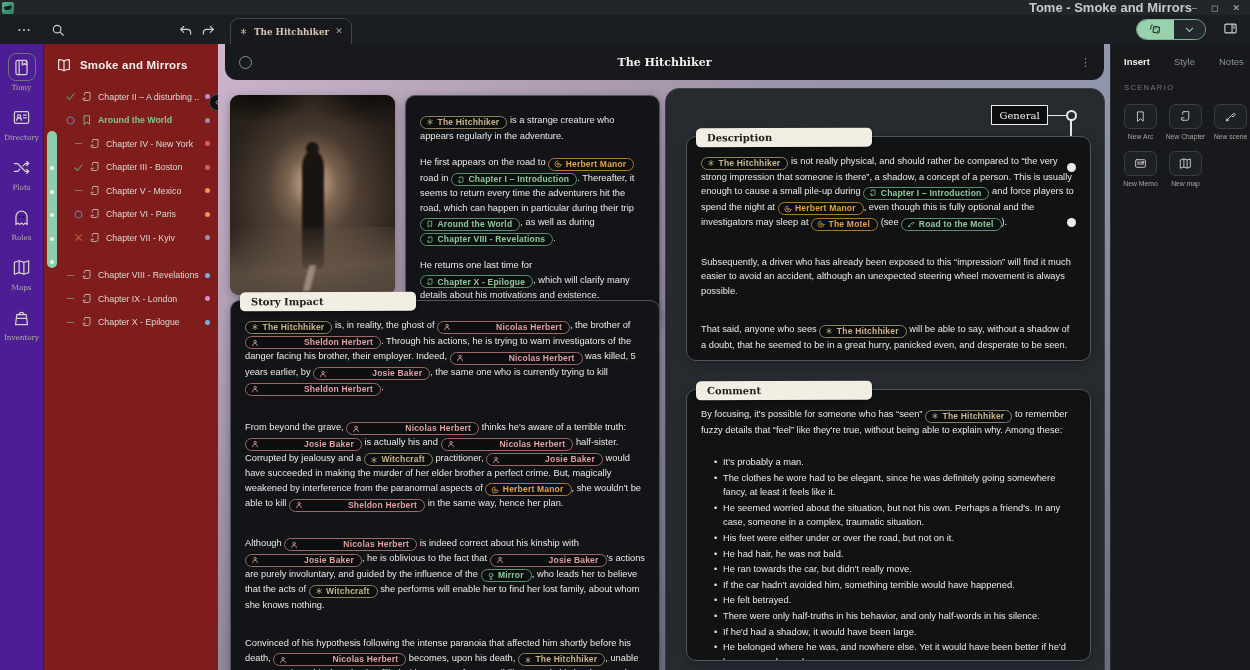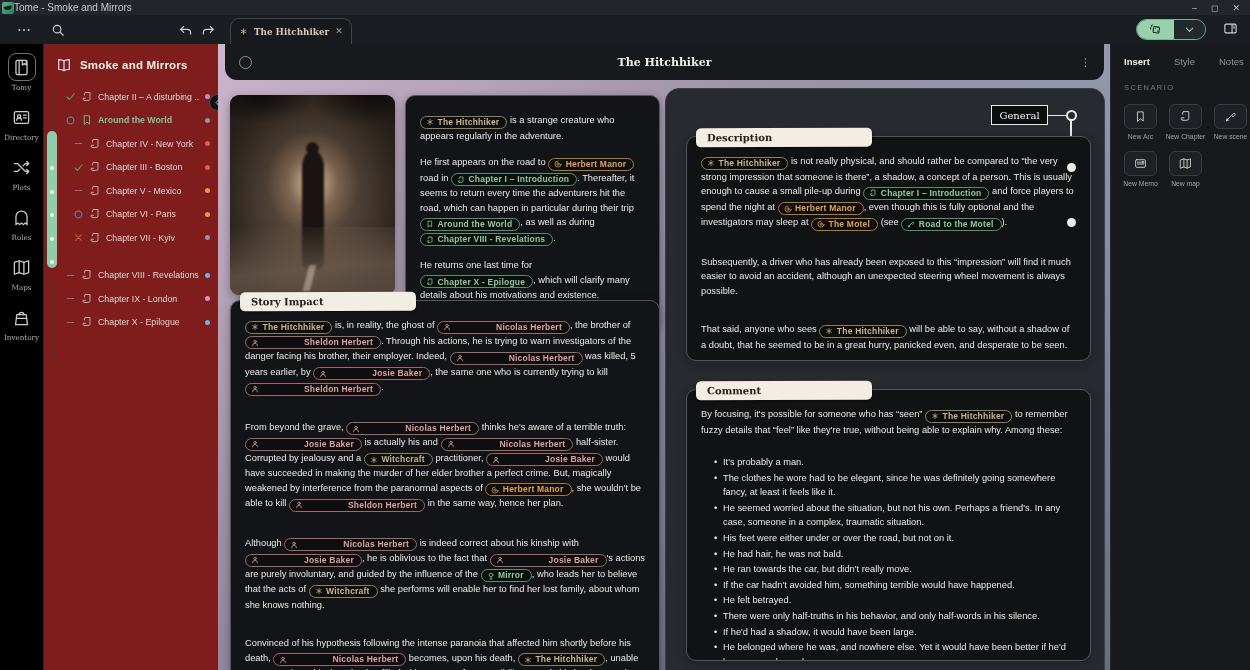--- a/index.html
+++ b/index.html
@@ -7,21 +7,21 @@
     font-family:"Liberation Sans", sans-serif; -webkit-font-smoothing:antialiased; }
   svg { display:block; }
 
   
   .titlebar { position:absolute; left:0; top:0; width:1250px; height:15px; background:#22262b;
     display:flex; align-items:center; }
   .app-icon { width:12px; height:12px; margin:1px 0 1px 2px; border-radius:2px;
     background:linear-gradient(135deg,#57b08a,#2e7d5f); position:relative; }
   .app-icon::after{ content:""; position:absolute; left:2px; top:4px; width:8px; height:4px;
     background:#10231c; border-radius:0 0 4px 4px; transform:rotate(-12deg);}
-  .titlebar-text { flex:1; text-align:left; font-size:10px; color:#c6cad0; }
+  .titlebar-text { flex:1; text-align:right; font-size:13px; color:#c6cad0;font-weight:bold; }
   .win-controls { display:flex; gap:14px; margin-right:10px; color:#b9bdc2; font-size:9px; }
   .win-controls span { cursor:default; }
 
   
   .toolbar { position:absolute; left:0; top:15px; width:1250px; height:29px; background:#1a1d21; }
   .tbtn { position:absolute; top:5px; color:#cdd0d4; display:flex; align-items:center; justify-content:center;
     width:20px; height:20px; }
   .tbtn svg { width:14px; height:14px; stroke:#cdd0d4; stroke-width:2; fill:none; stroke-linecap:round; stroke-linejoin:round;}
   .doc-tab { position:absolute; left:230px; top:3px; height:26px; min-width:102px; padding:0 8px;
     background:#17191c; border:1px solid #41464c; border-bottom:none; border-radius:9px 9px 0 0;
@@ -32,21 +32,21 @@
   .roll-split { position:absolute; right:44px; top:4px; height:21px; display:flex; border-radius:11px;
     border:1px solid #7cb493; overflow:hidden; }
   .roll-main { width:37px; background:#98d2ac; display:flex; align-items:center; justify-content:center; }
   .roll-main svg { width:13px; height:13px; stroke:#1d2a22; stroke-width:2; fill:none; stroke-linecap:round;}
   .roll-more { width:31px; background:#23282c; display:flex; align-items:center; justify-content:center; }
   .roll-more svg { width:11px; height:11px; stroke:#98d2ac; stroke-width:2.4; fill:none; stroke-linecap:round; stroke-linejoin:round;}
   .panel-toggle { position:absolute; right:12px; top:6px; }
   .panel-toggle svg { width:15px; height:15px; stroke:#cdd0d4; stroke-width:1.8; fill:none;}
 
   
-  .rail { position:absolute; left:0; top:44px; width:44px; height:626px; background:#000000;
+  .rail { position:absolute; left:0; top:44px; width:44px; height:626px; background:#4c1d95;
     border-right:1px solid #26292d; display:flex; flex-direction:column; align-items:center; padding-top:9px; gap:11px;}
   .rail-item { display:flex; flex-direction:column; align-items:center; gap:2px; width:44px; }
   .rail-item .ric { width:28px; height:28px; display:flex; align-items:center; justify-content:center; border-radius:8px;}
   .rail-item.active .ric { border:1px solid #6d737a; }
   .rail-item svg { width:19px; height:19px; stroke:#d2cfca; stroke-width:1.6; fill:none; stroke-linecap:round; stroke-linejoin:round;}
   .rail-item .rlb { font-family:"DejaVu Serif", serif; font-size:7.2px; color:#b4b0aa; }
 
   
   .sidebar { position:absolute; left:44px; top:44px; width:174px; height:626px; background:#7f1d1d; }
   .sb-head { display:flex; align-items:center; gap:8px; padding:13px 10px 10px 12px; }

